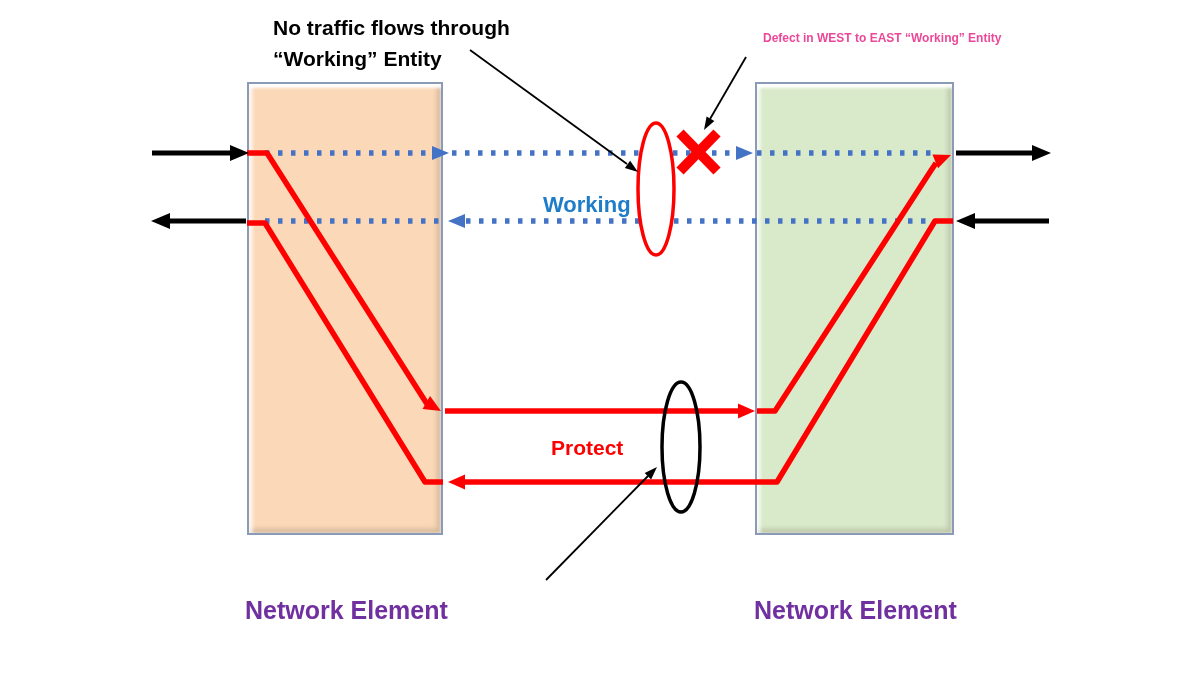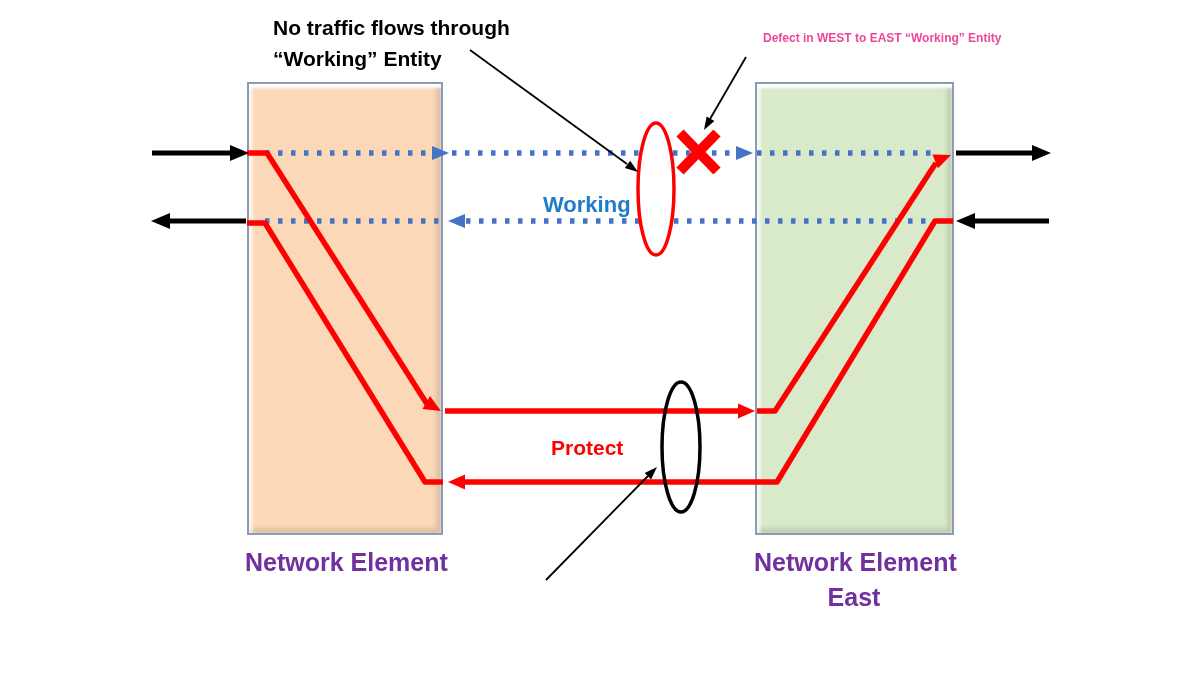--- a/index.html
+++ b/index.html
@@ -15,21 +15,21 @@
                inset -4px -4px 5px rgba(110,100,80,.28);
   }
   .node-box.west{left:247px;width:196px;background:#FBD9B8;}
   .node-box.east{left:755px;width:199px;background:#D9EACA;}
   .overlay{position:absolute;left:0;top:0;width:1200px;height:675px;}
   .txt{position:absolute;font-weight:bold;white-space:nowrap;}
   .note-black{color:#000000;font-size:21px;line-height:31px;}
   .note-defect{color:#ec4899;font-size:12px;}
   .lbl-working{color:#1F7CC8;font-size:22px;}
   .lbl-protect{color:#FF0000;font-size:21px;}
-  .node-label{color:#7030A0;font-size:25px;line-height:35px;text-align:center;width:200px;}
+  .node-label{color:#7030A0;font-size:25px;line-height:35px;text-align:center;width:200px;margin-top:48px;}
   .note-red{color:#FF0000;font-size:21px;line-height:31px;text-align:center;width:436px;}
   .block{display:block;}
 </style>
 </head>
 <body>
 
 <div class="canvas">
 
   <div class="node-box west"></div>
   <div class="node-box east"></div>

